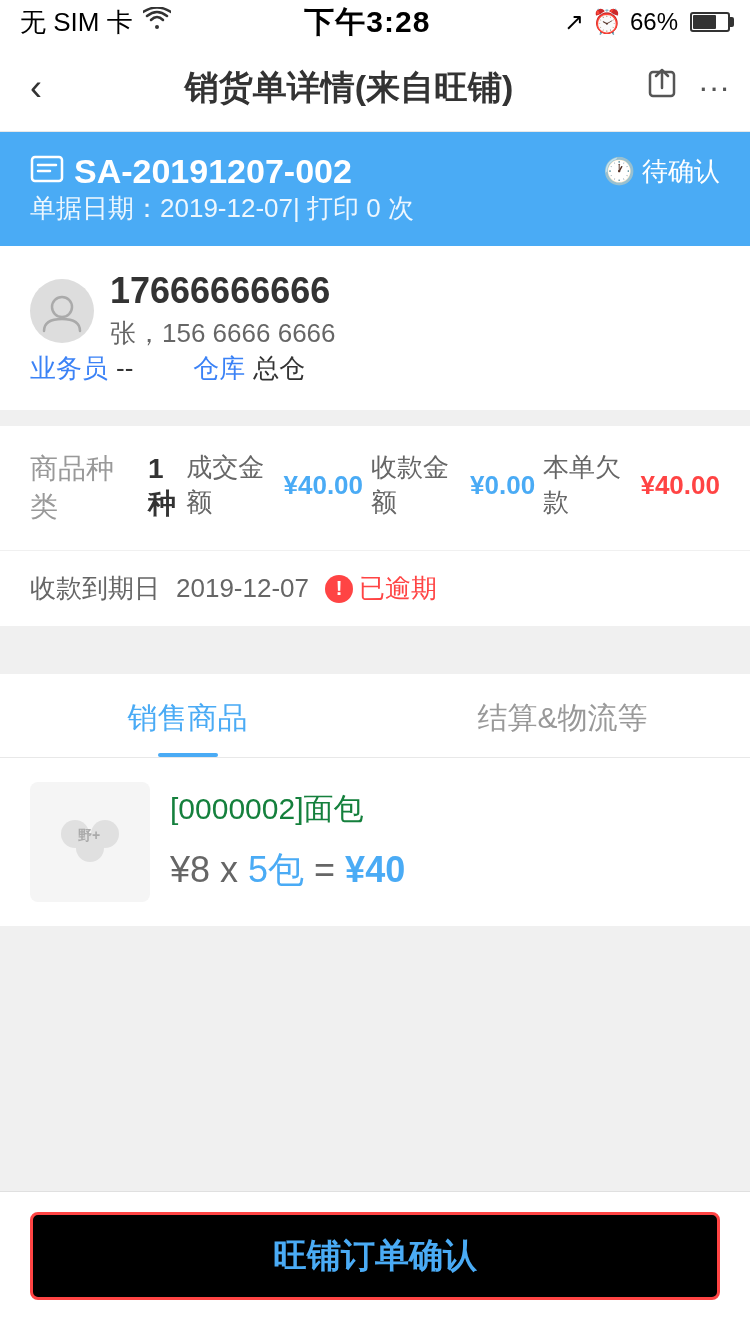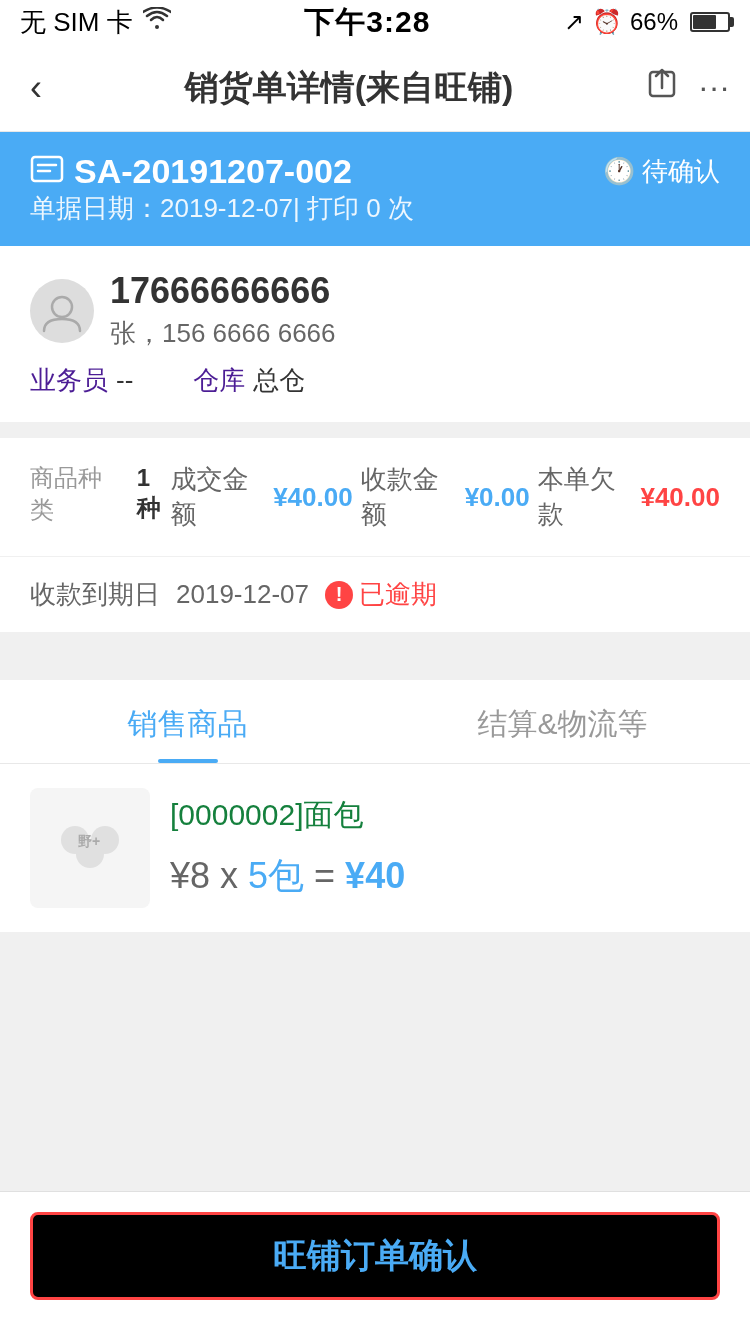--- a/index.html
+++ b/index.html
@@ -133,21 +133,20 @@
       font-size: 26px;
       color: rgba(255,255,255,0.9);
     }
 
     
     .customer-section {
       background: #fff;
       padding: 24px 30px;
       display: flex;
       flex-direction: column;
-      gap: 12px;
     }
     .customer-top {
       display: flex;
       align-items: center;
       gap: 16px;
     }
     .customer-avatar {
       width: 64px;
       height: 64px;
       border-radius: 50%;
@@ -175,21 +174,21 @@
       font-size: 26px;
       color: #666;
       gap: 60px;
     }
     .meta-item {
       display: flex;
       align-items: center;
       gap: 8px;
     }
     .meta-label {
-      color: #4c1d95;
+      color: #3b82f6;
     }
     .meta-value {
       color: #333;
     }
 
     
     .divider {
       height: 16px;
       background: #f0f0f0;
     }
@@ -201,21 +200,21 @@
     }
     .summary-row {
       display: flex;
       align-items: flex-start;
       justify-content: space-between;
     }
     .summary-left {
       display: flex;
       align-items: center;
       gap: 20px;
-      font-size: 24px;
+      font-size: 28px;
       color: #666;
       justify-content: space-between;
     }
     .summary-label {
       color: #999;
     }
     .summary-val {
       color: #333;
       font-weight: 600;
     }

